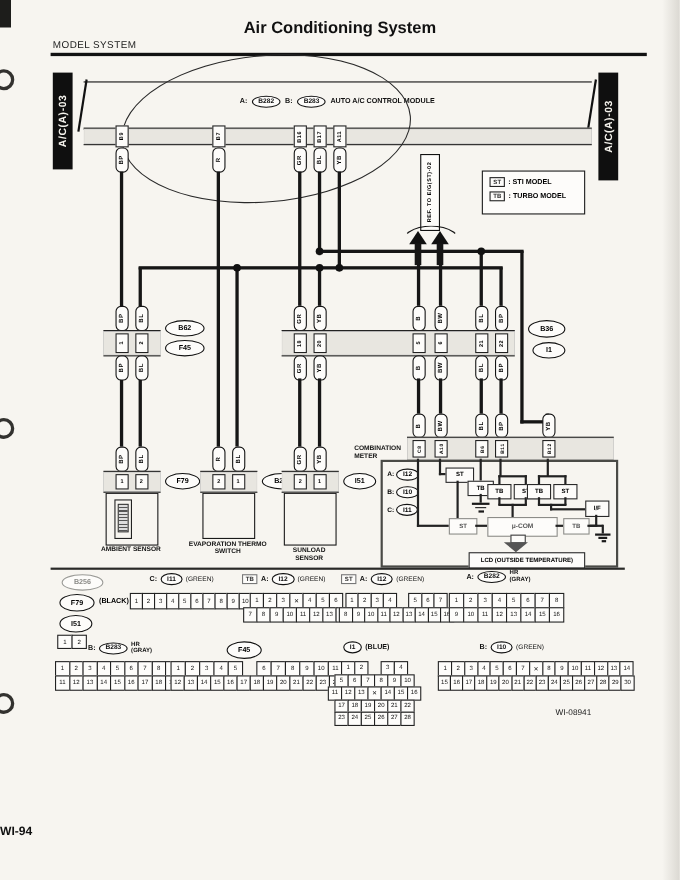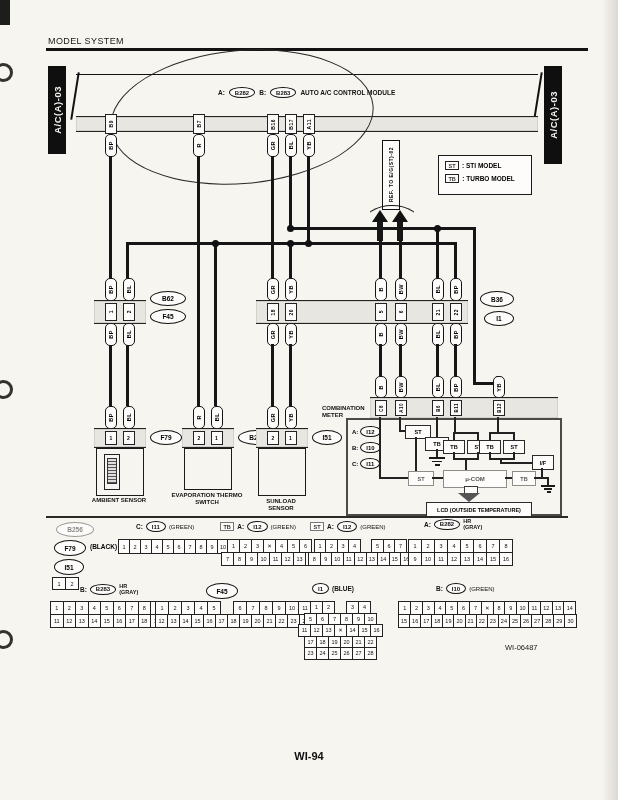--- a/index.html
+++ b/index.html
@@ -42,20 +42,21 @@
 
 <div id="page">
 
   <div class="abs" style="left:0;top:0;width:10px;height:25px;background:#1d1d1b;"></div>
   <div class="abs" style="left:-6px;top:63px;width:13px;height:13px;border:3px solid #33322f;border-radius:50%;"></div>
   <div class="abs" style="left:-6px;top:380px;width:13px;height:13px;border:3px solid #33322f;border-radius:50%;"></div>
   <div class="abs" style="left:-6px;top:630px;width:13px;height:13px;border:3px solid #33322f;border-radius:50%;"></div>
   <div class="abs" style="right:0;top:0;width:16px;height:800px;background:linear-gradient(to right,rgba(0,0,0,0),rgba(90,85,75,0.18));"></div>
 
   <div class="abs" style="left:48px;top:36px;font-size:9px;color:#1a1a1a;letter-spacing:0.4px;">MODEL SYSTEM</div>
+  <div class="abs" style="left:0;top:17px;width:618px;text-align:center;font-size:15px;font-weight:700;color:#111;">Air Conditioning System</div>
   <div class="abs" style="left:46px;top:48px;width:542px;height:3px;background:#121212;"></div>
 
   <div class="tab" style="left:48px;top:66px;height:88px;">
       <span class="vt">A/C(A)-03</span>
     </div>
   <div class="tab" style="left:544px;top:66px;height:98px;">
       <span class="vt">A/C(A)-03</span>
     </div>
 
   <div class="abs" style="left:76px;top:74px;width:462px;height:42px;border-top:1.8px solid #111;border-bottom:1.8px solid #111;"></div>
@@ -667,16 +668,16 @@
         <div class="cell">24</div>
         <div class="cell">25</div>
         <div class="cell">26</div>
         <div class="cell">27</div>
         <div class="cell">28</div>
         <div class="cell">29</div>
         <div class="cell">30</div>
       </div>
   </div>
 
-  <div class="abs" style="left:505px;top:643px;font-size:7.5px;color:#1a1a1a;">WI-06487</div>
-  <div class="abs" style="left:0;top:750px;width:618px;text-align:center;font-size:11px;font-weight:700;color:#111;">WI-94</div>
+  <div class="abs" style="left:505px;top:643px;font-size:7.5px;color:#1a1a1a;">WI-08941</div>
+  <div class="abs" style="left:0;top:750px;width:618px;text-align:left;font-size:11px;font-weight:700;color:#111;">WI-94</div>
 
 </div>
 
 </body></html>

